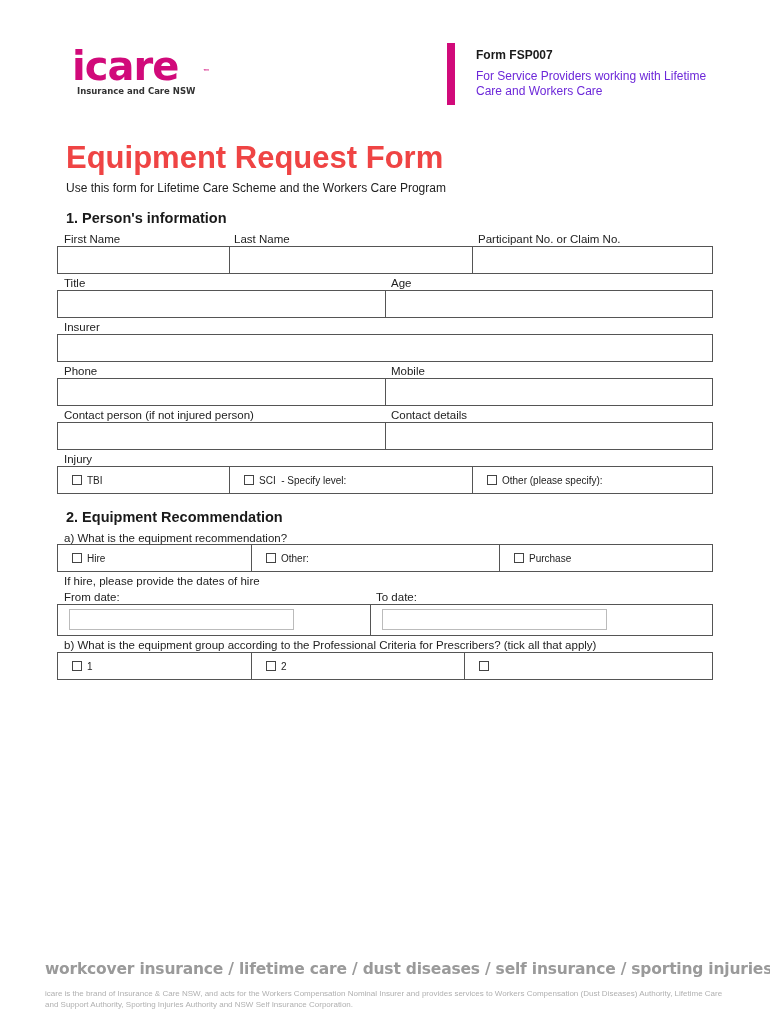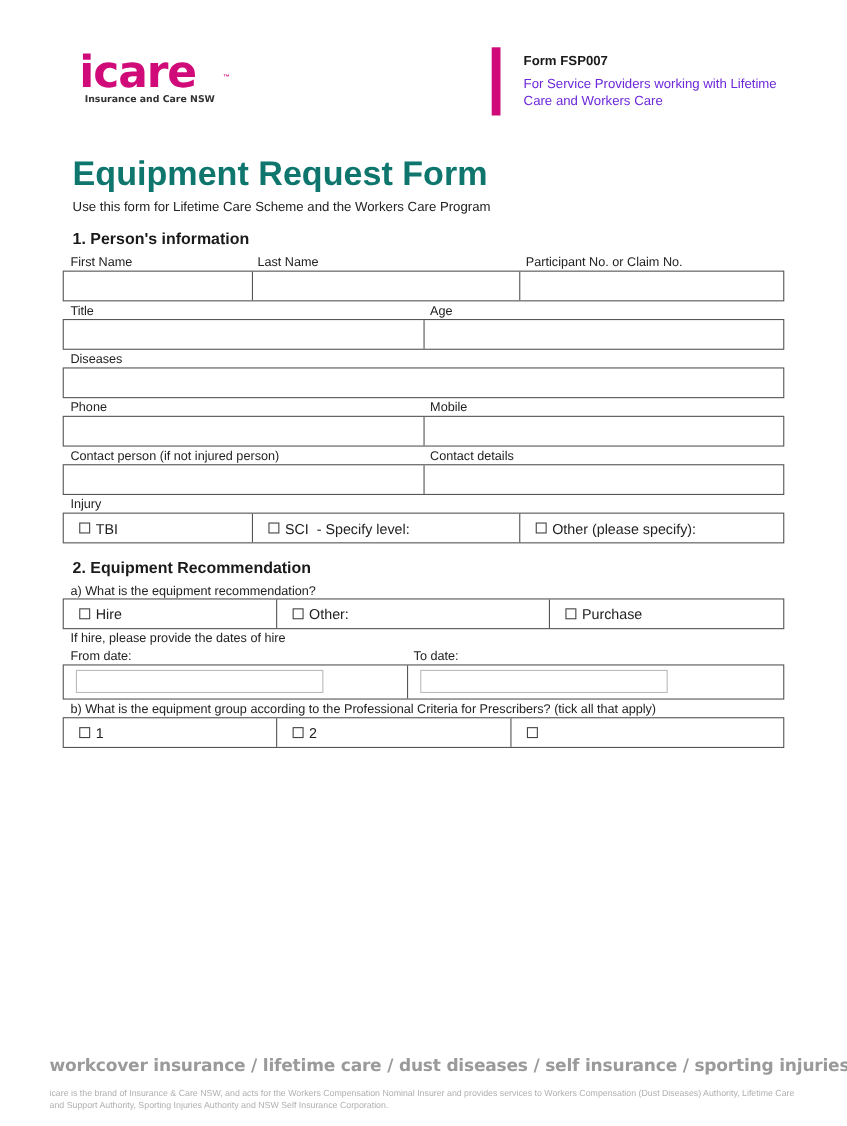--- a/index.html
+++ b/index.html
@@ -8,28 +8,28 @@
 
   .logo { position: absolute; left: 72px; top: 48px; }
   .logo-word { font-family: "DejaVu Sans", sans-serif; font-weight: bold; font-size: 40px; color: #d10a7a; letter-spacing: -1px; line-height: 36px; position: relative; }
   .logo-tm { position: absolute; left: 131px; top: 5px; font-size: 6px; color: #d10a7a; font-family: "Liberation Sans", sans-serif; }
   .logo-sub { font-family: "DejaVu Sans", sans-serif; font-weight: bold; font-size: 8.5px; color: #333; margin-top: 2px; margin-left: 5px; }
 
   .header-bar { position: absolute; left: 447px; top: 43px; width: 8px; height: 62px; background: #d10a7a; }
   .form-code { position: absolute; left: 476px; top: 48px; font-size: 12px; font-weight: bold; color: #1a1a1a; }
   .form-desc { position: absolute; left: 476px; top: 69px; font-size: 12px; color: #6d28d9; line-height: 15px; width: 240px; }
 
-  .title { position: absolute; left: 66px; top: 140px; font-size: 31px; font-weight: bold; color: #0f766e; }
+  .title { position: absolute; left: 66px; top: 140px; font-size: 31px; font-weight: bold; color: #ef4444; }
   .subtitle { position: absolute; left: 66px; top: 181px; font-size: 12px; color: #222; }
 
   .section-h { position: absolute; left: 66px; font-size: 14.5px; font-weight: bold; color: #1a1a1a; }
   .lbl { position: absolute; font-size: 11.5px; color: #222; white-space: nowrap; }
 
   .row { position: absolute; left: 57px; width: 656px; display: flex; border: 1.5px solid #555; }
-  .cell { border-left: 1.5px solid #555; height: 100%; font-size: 13px; color: #222; display: flex; align-items: center; padding-left: 14px; }
+  .cell { border-left: 1.5px solid #555; height: 100%; font-size: 10px; color: #222; display: flex; align-items: center; padding-left: 14px; }
   .cell:first-child { border-left: none; }
   .chk { display: inline-block; width: 10px; height: 10px; border: 1px solid #444; margin-right: 5px; vertical-align: middle; }
 
   .date-input { position: absolute; top: 4px; height: 21px; border: 1px solid #bbb; background: #fff; }
 
   .footer-big { position: absolute; left: 45px; top: 960px; font-family: "DejaVu Sans", sans-serif; font-weight: bold; font-size: 15.5px; color: #9a9a9a; white-space: nowrap; letter-spacing: -0.2px; }
   .footer-small { position: absolute; left: 45px; top: 988px; font-size: 8px; color: #b0b0b0; line-height: 11px; width: 690px; }
 </style>
 </head>
 <body>
@@ -60,21 +60,21 @@
   <div class="cell" style="flex:1;"></div>
 </div>
 
 <div class="lbl" style="left:64px; top:277px;">Title</div>
 <div class="lbl" style="left:391px; top:277px;">Age</div>
 <div class="row" style="top:290px; height:28px;">
   <div class="cell" style="width:327px;"></div>
   <div class="cell" style="flex:1;"></div>
 </div>
 
-<div class="lbl" style="left:64px; top:321px;">Diseases</div>
+<div class="lbl" style="left:64px; top:321px;">Insurer</div>
 <div class="row" style="top:334px; height:28px;">
   <div class="cell" style="flex:1;"></div>
 </div>
 
 <div class="lbl" style="left:64px; top:365px;">Phone</div>
 <div class="lbl" style="left:391px; top:365px;">Mobile</div>
 <div class="row" style="top:378px; height:28px;">
   <div class="cell" style="width:327px;"></div>
   <div class="cell" style="flex:1;"></div>
 </div>

